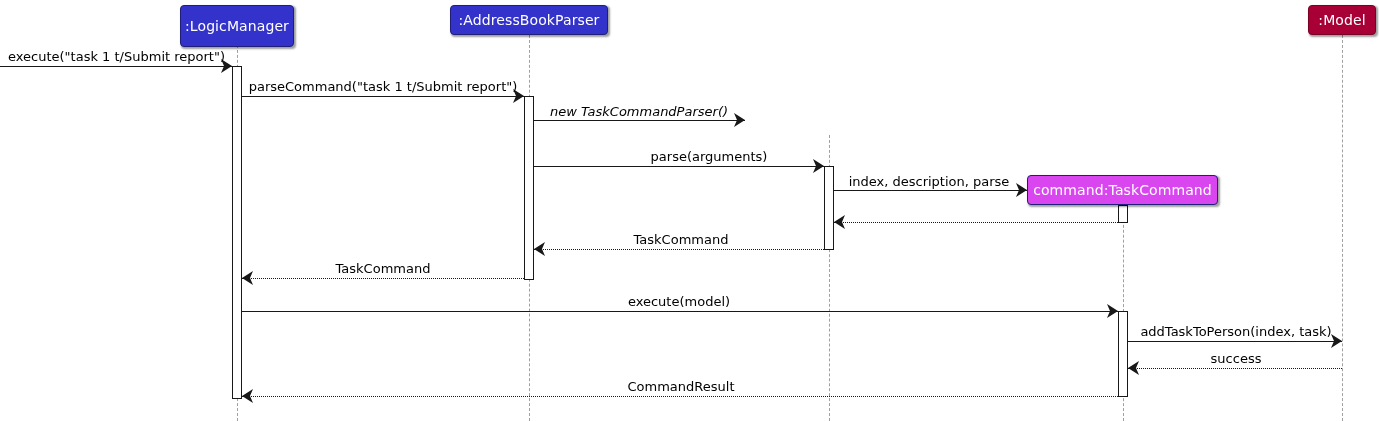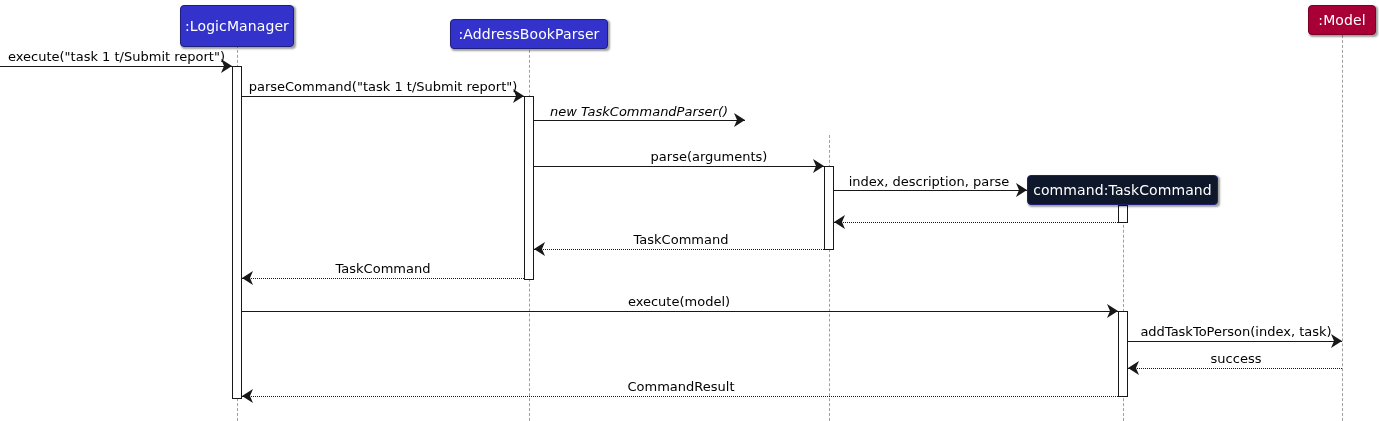--- a/index.html
+++ b/index.html
@@ -182,26 +182,26 @@
   <div class="activation" style="left:232px; top:66px; height:333px;"></div>
   <div class="activation" style="left:524px; top:96px; height:184px;"></div>
   <div class="activation" style="left:824px; top:166px; height:84px;"></div>
   <div class="activation" style="left:1118px; top:205px; height:18px;"></div>
   <div class="activation" style="left:1118px; top:311px; height:86px;"></div>
 
   <div class="participant-box" style="left:180px; top:5px; width:114px; height:42px; background:#3333CC; border:1.5px solid #1F1F7A;">
     <span>:LogicManager</span>
   </div>
 
-  <div class="participant-box" style="left:450px; top:19px; width:158px; height:30px; background:#3333CC; border:1.5px solid #1F1F7A;">
+  <div class="participant-box" style="left:450px; top:5px; width:158px; height:30px; background:#3333CC; border:1.5px solid #1F1F7A;">
     <span>:AddressBookParser</span>
   </div>
 
 
-  <div class="participant-box" style="left:1027px; top:175px; width:191px; height:30px; background:#0f172a; border:1.5px solid #1F1F7A;">
+  <div class="participant-box" style="left:1027px; top:175px; width:191px; height:30px; background:#d946ef; border:1.5px solid #1F1F7A;">
     <span>command:TaskCommand</span>
   </div>
 
   <div class="participant-box" style="left:1308px; top:5px; width:68px; height:30px; background:#A80036; border:1.5px solid #7A0026;">
     <span>:Model</span>
   </div>
 
 </div>
 
 </body></html>

